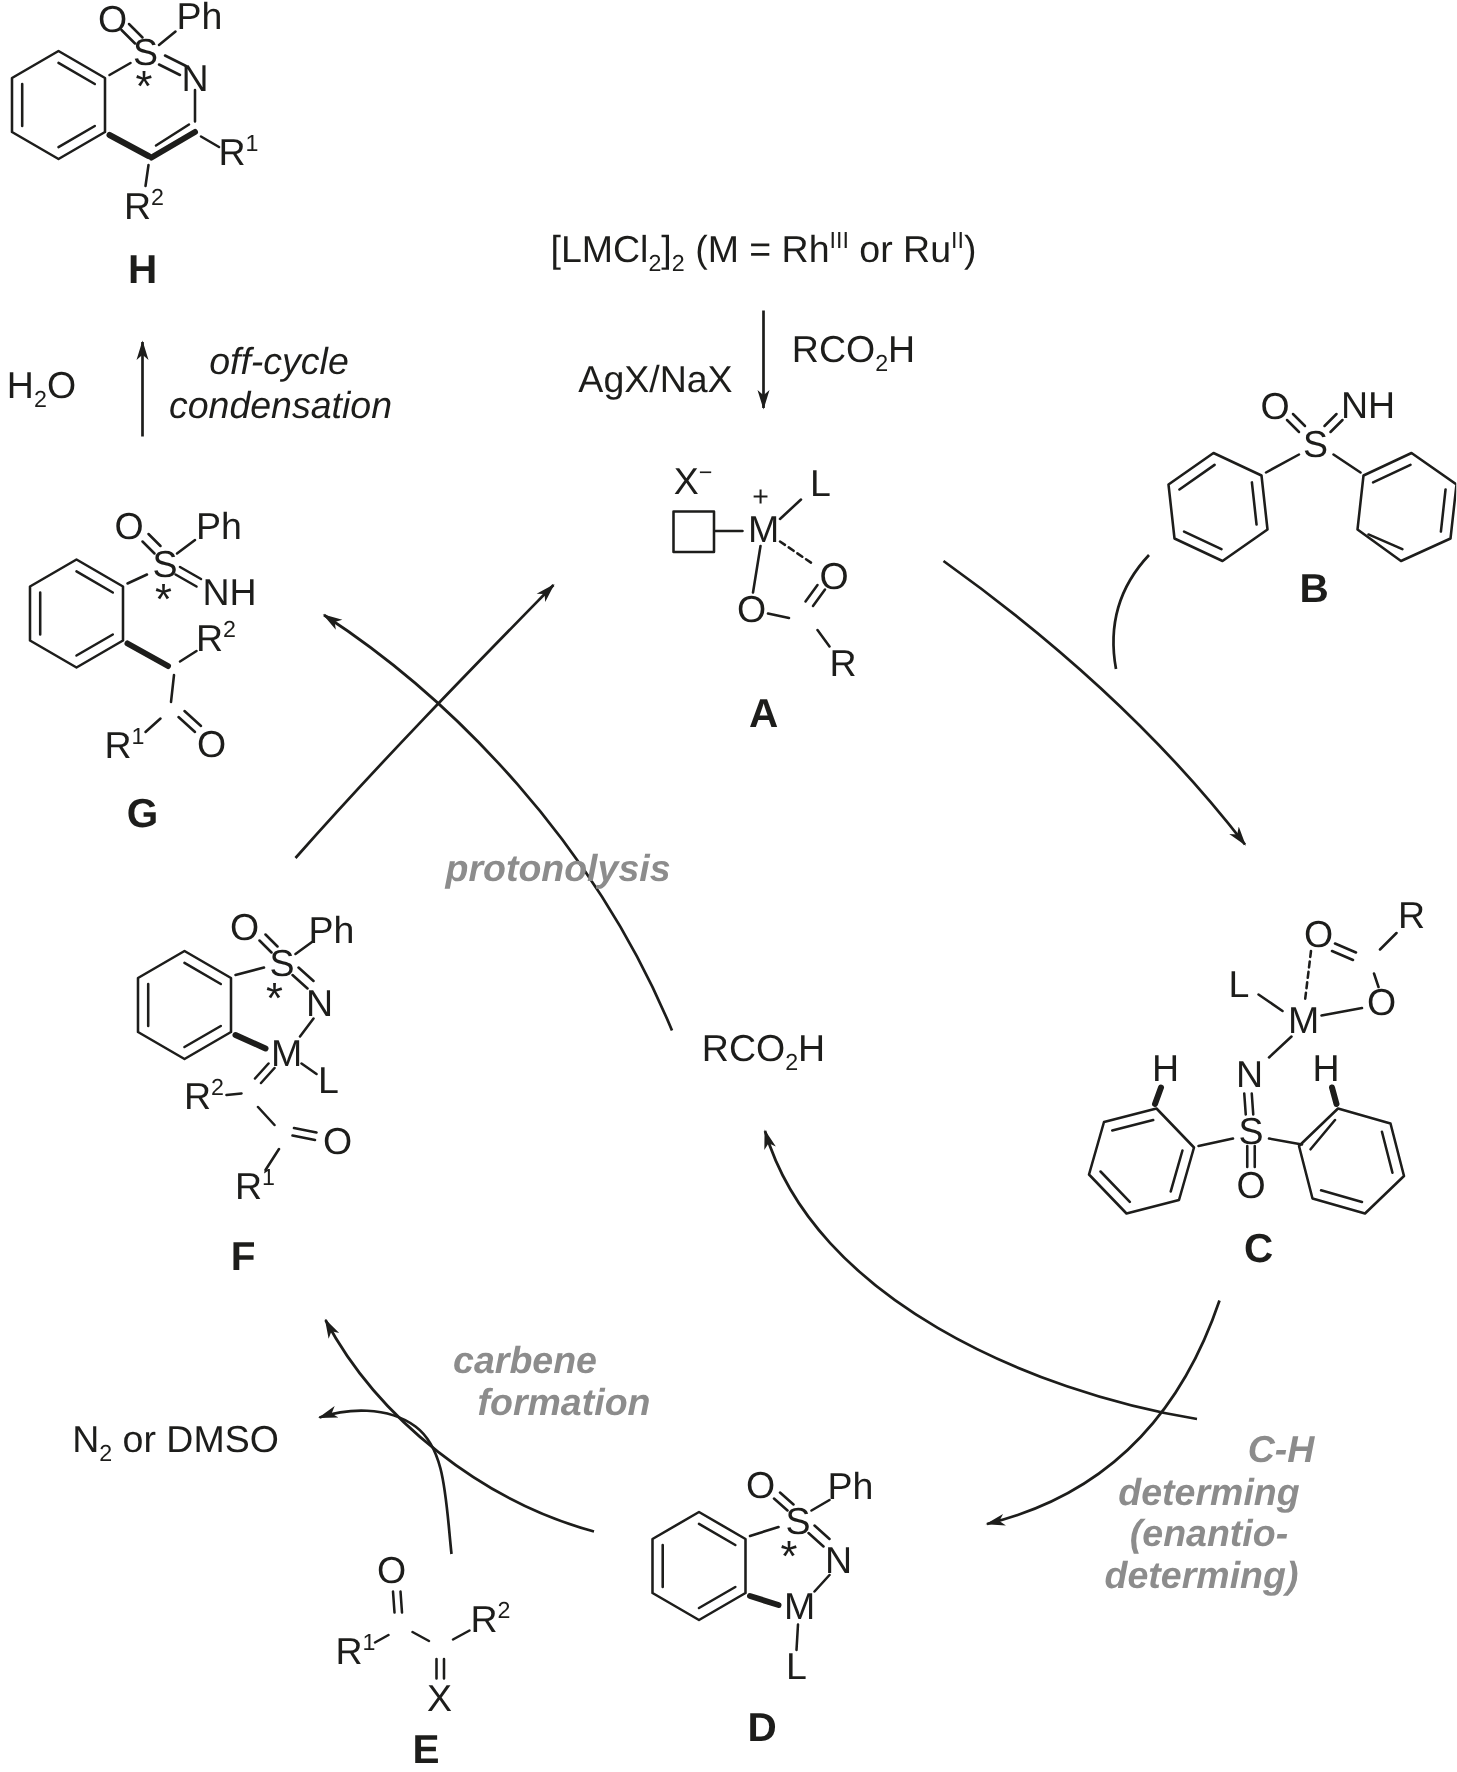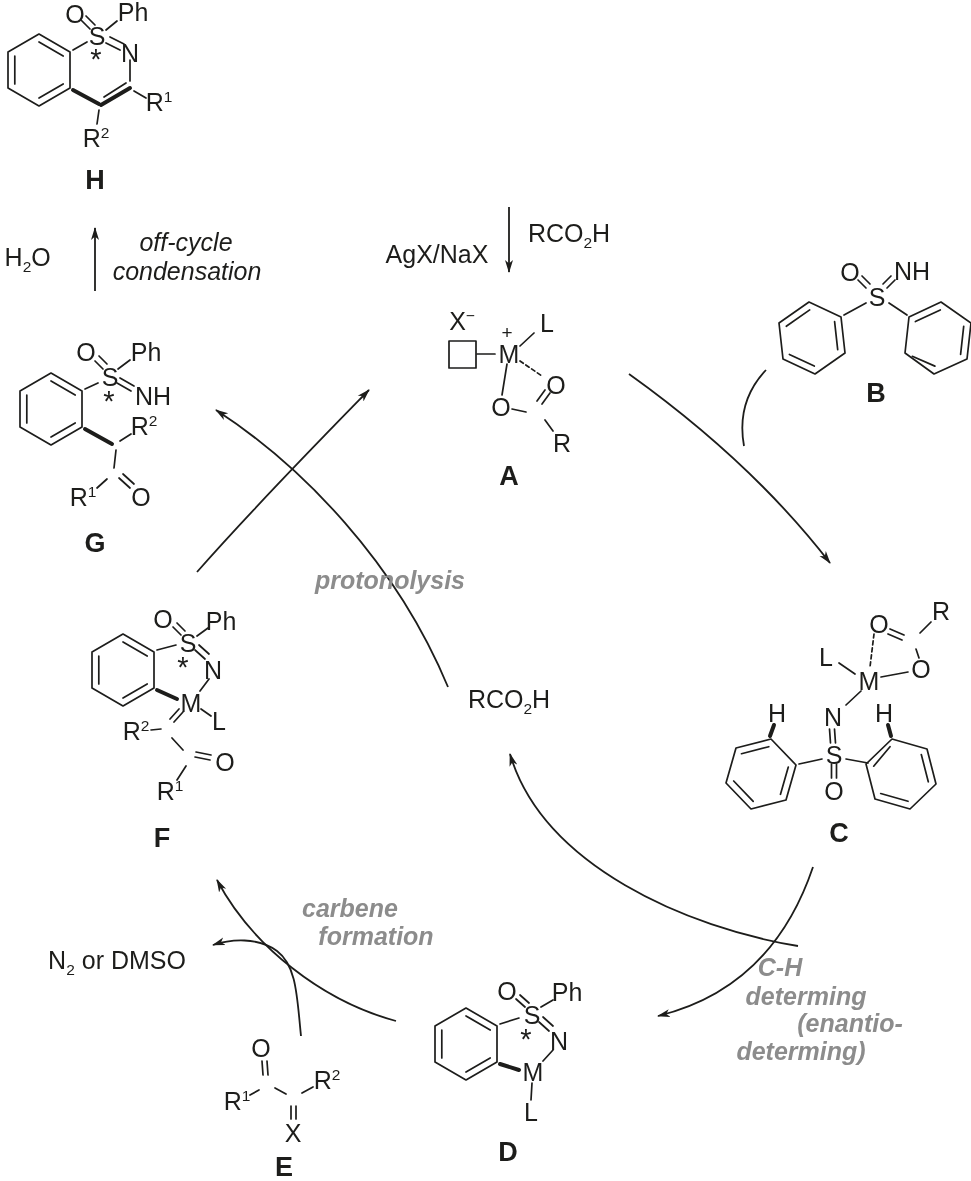--- a/index.html
+++ b/index.html
@@ -101,29 +101,30 @@
 
     <g>
       <path class="bond" d="M123,634 L154,652 L154,688 L123,706 L92,688 L92,652 Z"></path>
       <path class="bond" d="M123,641.9 L147.2,656 M147.2,684 L123,698 M98.8,684 L98.8,656"></path>
       <path class="bond" d="M157,650 L176,645 M197,636 L208,628 M209,679 L200,691 M201,709 L211,716 M161,729 L151,730 M172,738 L183,750 M186,766 L177,780"></path>
       <path class="bond" d="M181,635 L173,627 M185,631 L177,623 M195,650 L205,659 M199,645 L209,654 M183,712 L174,722 M179,709 L170,719 M195,757 L210,760 M196,752 L211,755"></path>
       <path class="bond bold" d="M157,690 L177,699"></path>
     </g>
   </svg>
 
+  <div class="lbl" style="left:509px;top:169px"><span>[LMCl</span><sub>2</sub><span>]</span><sub>2</sub><span> (M = Rh</span><sup>III</sup><span> or Ru</span><sup>II</sup><span>)</span></div>
   <div class="lbl" style="left:437px;top:254px">AgX/NaX</div>
   <div class="lbl" style="left:569px;top:236px"><span>RCO</span><sub>2</sub><span>H</span></div>
 
-  <div class="lbl step" style="left:390px;top:580px">protonolysis</div>
+  <div class="lbl step" style="left:372px;top:580px">protonolysis</div>
   <div class="lbl step" style="left:350px;top:908px">carbene</div>
   <div class="lbl step" style="left:376px;top:936px">formation</div>
-  <div class="lbl step" style="left:780px;top:967px">C-H</div>
+  <div class="lbl step" style="left:854px;top:967px">C-H</div>
   <div class="lbl step" style="left:806px;top:996px">determing</div>
-  <div class="lbl step" style="left:850px;top:1023px">(enantio-</div>
+  <div class="lbl step" style="left:806px;top:1023px">(enantio-</div>
   <div class="lbl step" style="left:801px;top:1051px">determing)</div>
   <div class="lbl note" style="left:186px;top:242px">off-cycle</div>
   <div class="lbl note" style="left:187px;top:271px">condensation</div>
 
   <div class="lbl" style="left:509px;top:702px"><span>RCO</span><sub>2</sub><span>H</span></div>
   <div class="lbl" style="left:117px;top:963px"><span>N</span><sub>2</sub><span> or DMSO</span></div>
   <div class="lbl" style="left:20px;top:260px"><span>- H</span><sub>2</sub><span>O</span></div>
 
   <div class="lbl" style="left:75px;top:14px">O</div>
   <div class="lbl" style="left:133px;top:12px">Ph</div>

